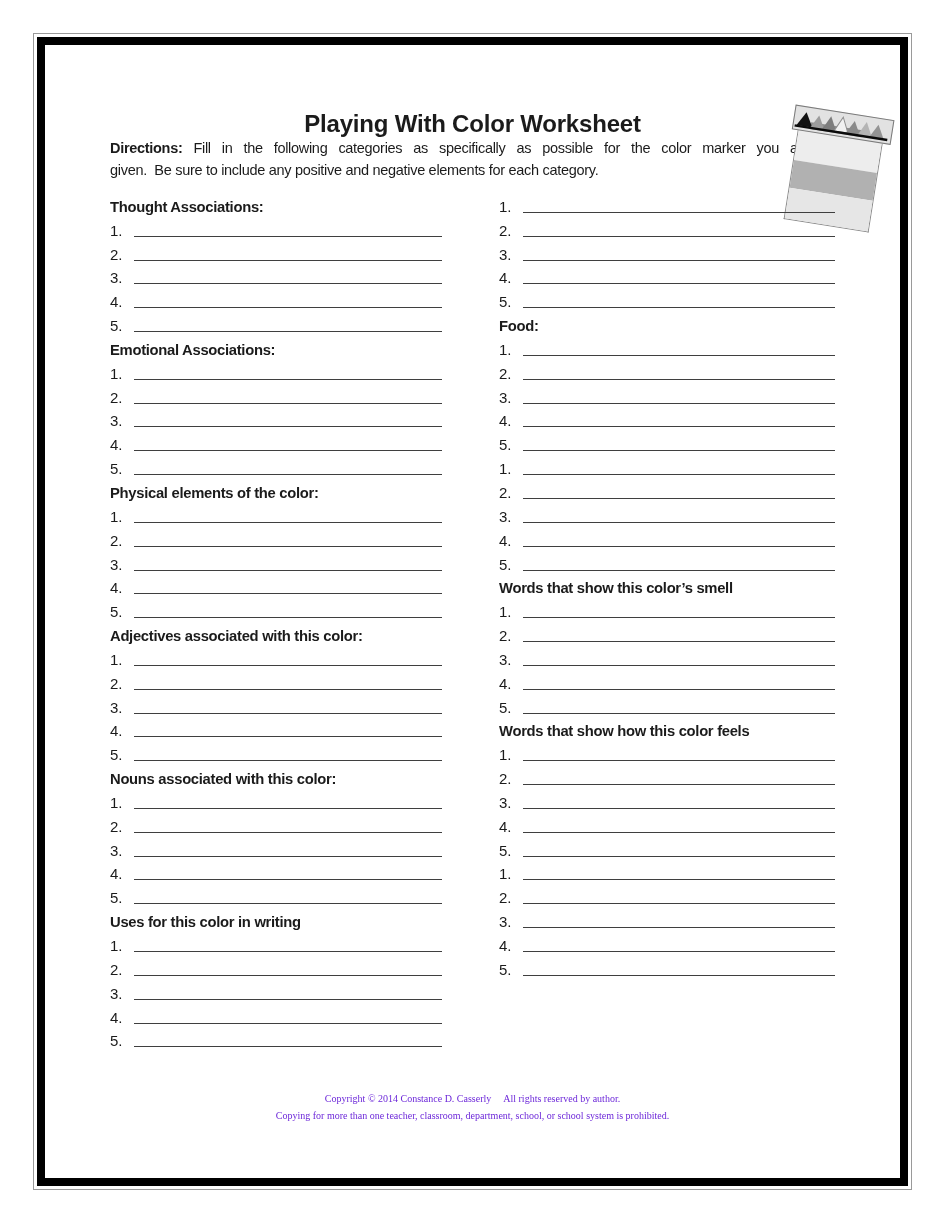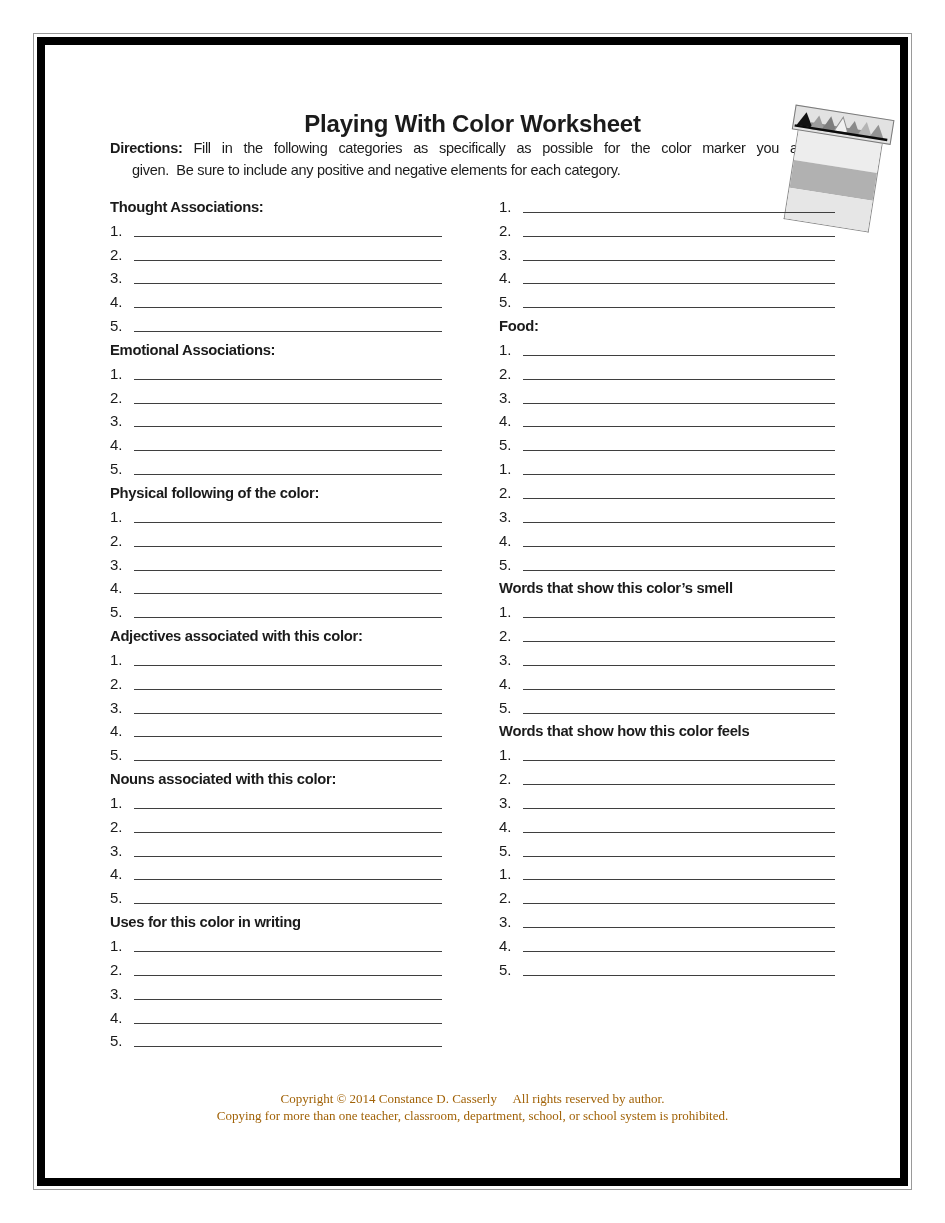--- a/index.html
+++ b/index.html
@@ -37,21 +37,21 @@
     top: 138px; left: 110px; width: 700px;
     font-size: 14.5px;
     letter-spacing: -0.3px;
     line-height: 21.5px;
   }
   .directions .line1 {
     text-align: justify;
     text-align-last: justify;
     white-space: normal;
   }
-  .directions .line2 { white-space: pre-wrap; margin-left: 22px; }
+  .directions .line2 { white-space: pre-wrap; }
   .directions b { letter-spacing: -0.3px; }
 
   .columns {
     position: absolute;
     top: 192px; left: 110px;
     display: grid;
     grid-template-columns: 332px 336px;
     column-gap: 57px;
     align-items: start;
   }
@@ -109,23 +109,23 @@
   }
   .stripe-a { height: 31px; background: #ededed; }
   .stripe-b { height: 28px; background: #b1b1b1; }
   .stripe-c { height: 31px; background: #e6e6e6; }
 
   .footer {
     position: absolute;
     top: 1091px; left: 0; width: 945px;
     text-align: center;
     font-family: "Liberation Serif", serif;
-    font-size: 13px;
+    font-size: 10px;
     line-height: 16.5px;
-    color: #a16207;
+    color: #6d28d9;
   }
   .footer div { white-space: pre-wrap; }
 </style>
 </head>
 <body>
 
 <div class="page">
 
   <div class="outer-line"></div>
   <div class="black-frame"></div>
@@ -200,21 +200,21 @@
           <div class="row">
             <span class="num">4.</span>
             <div class="blank"></div>
           </div>
           <div class="row">
             <span class="num">5.</span>
             <div class="blank"></div>
           </div>
         </div>
         <div class="section">
-          <div class="heading">Physical following of the color:</div>
+          <div class="heading">Physical elements of the color:</div>
           <div class="row">
             <span class="num">1.</span>
             <div class="blank"></div>
           </div>
           <div class="row">
             <span class="num">2.</span>
             <div class="blank"></div>
           </div>
           <div class="row">
             <span class="num">3.</span>

